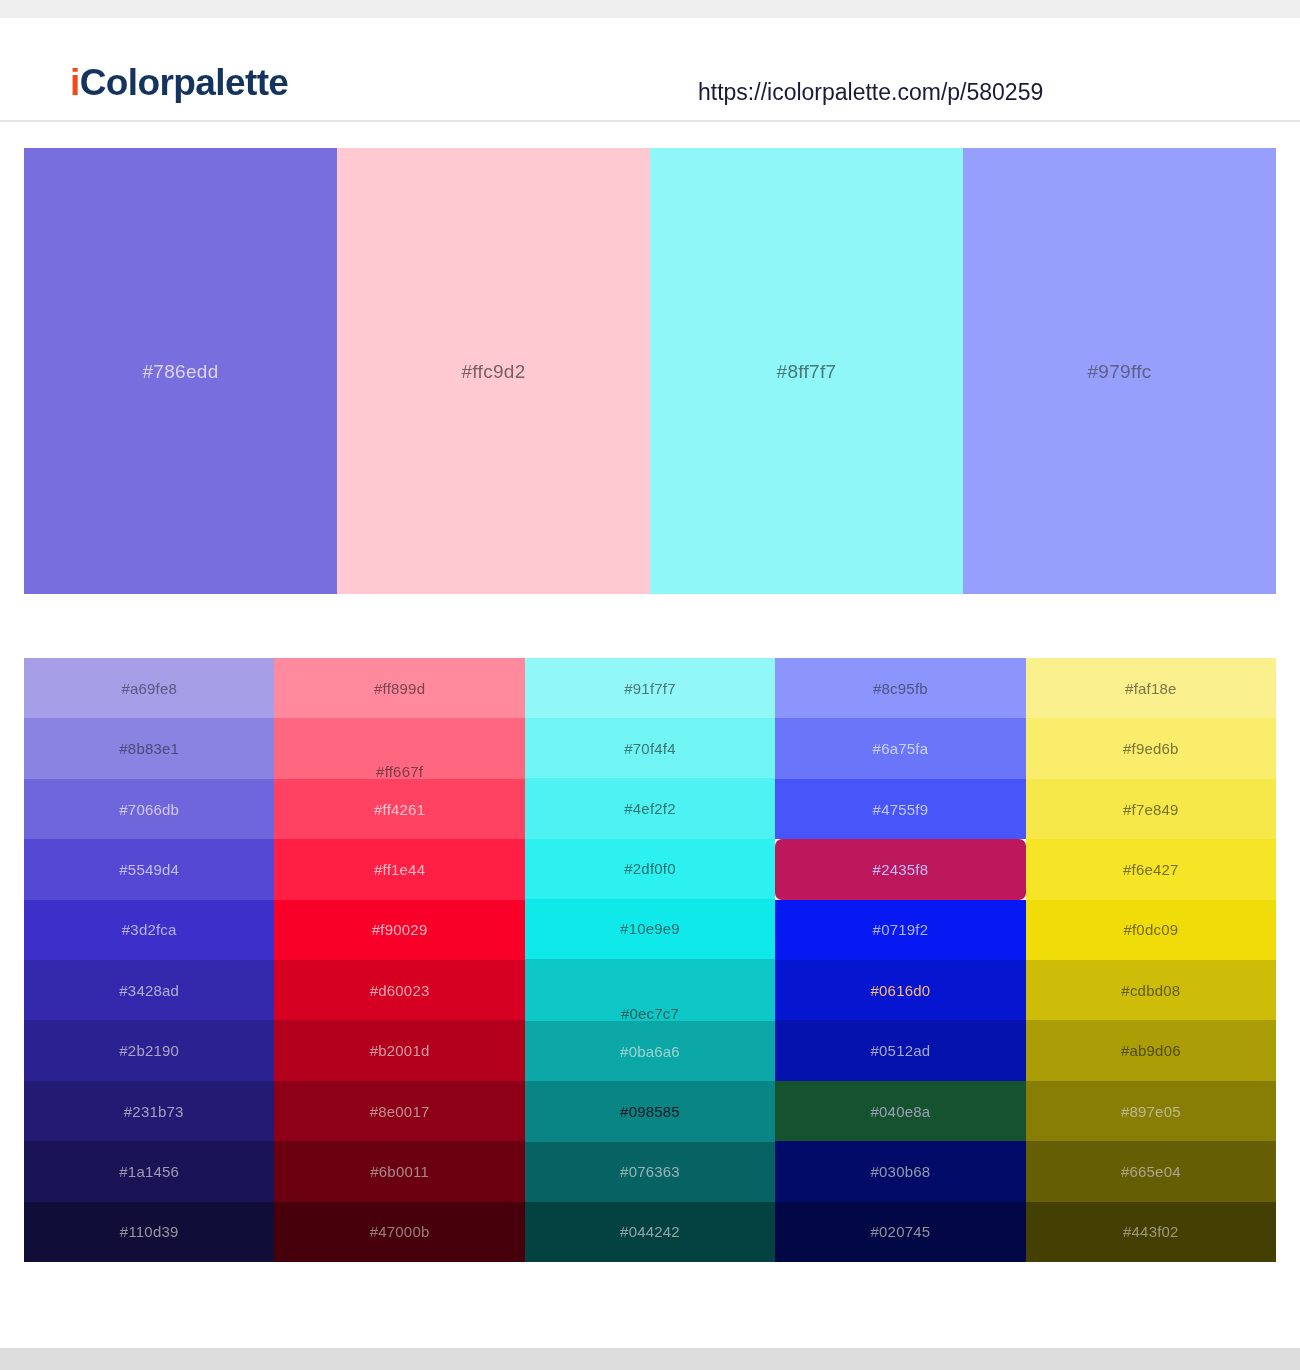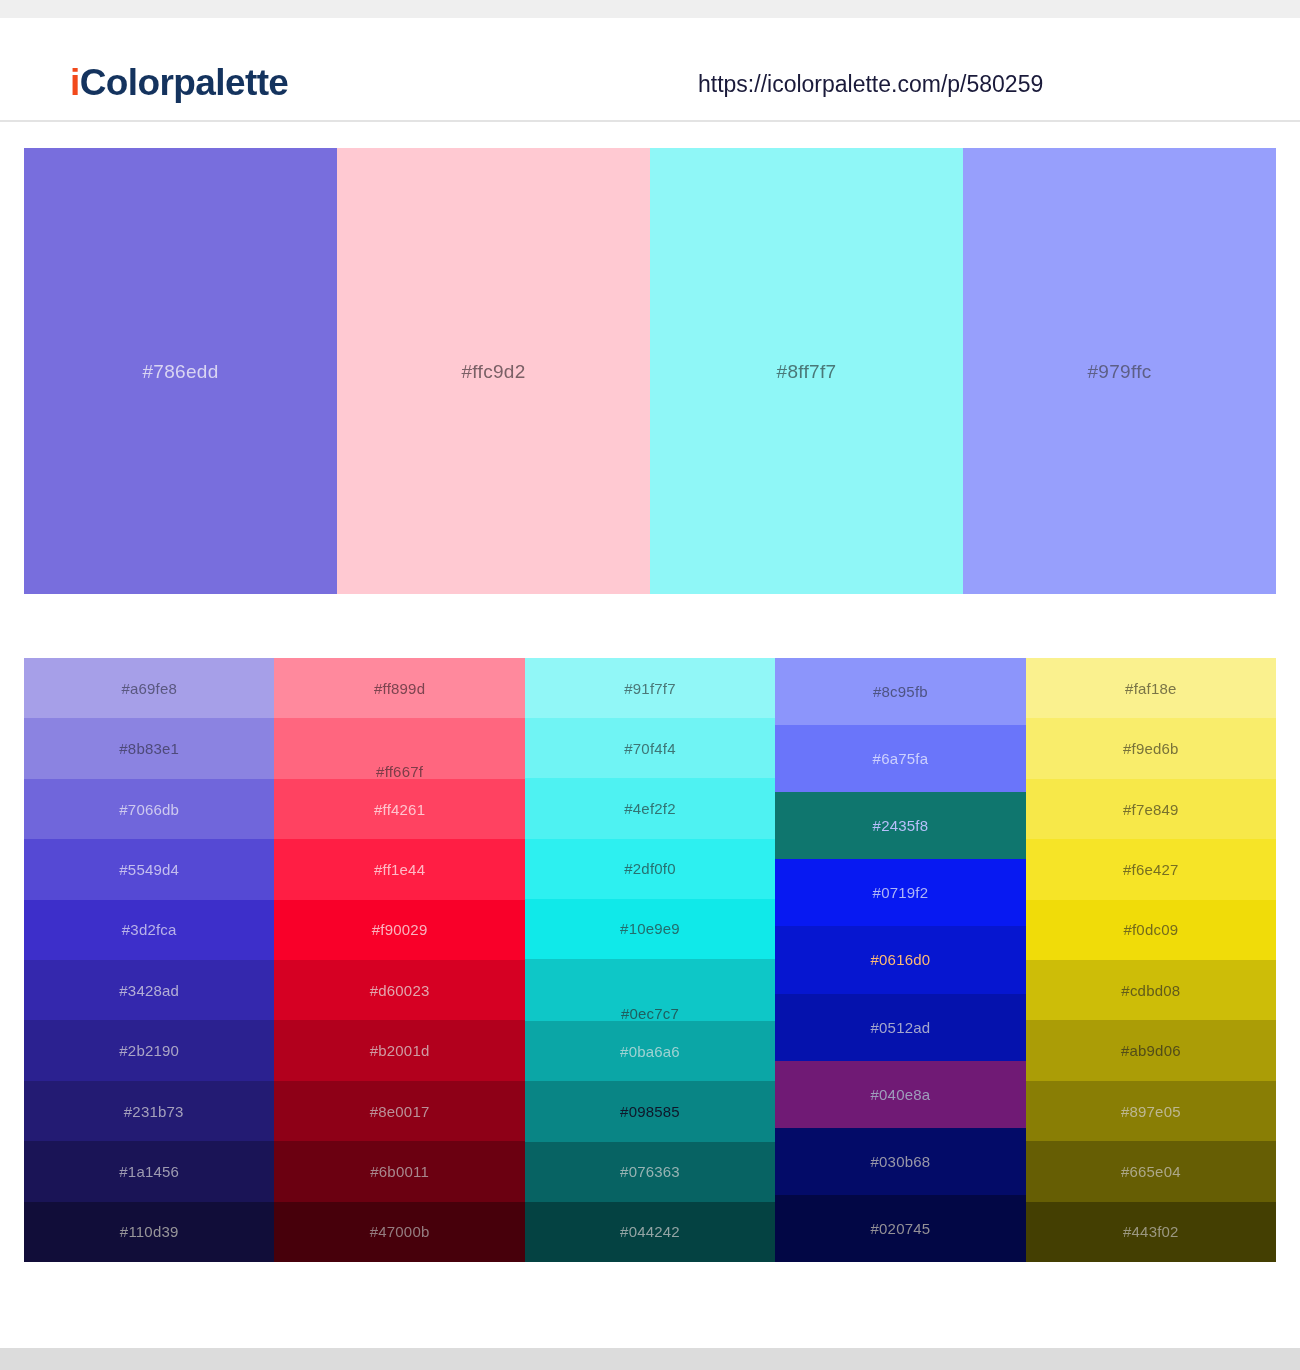--- a/index.html
+++ b/index.html
@@ -41,21 +41,21 @@
     font-weight: bold;
     letter-spacing: -0.6px;
     white-space: nowrap;
     line-height: 1;
   }
   .logo .logo-i { color: #f2491b; }
   .logo .logo-rest { color: #14335e; }
 
   .url {
     position: absolute;
-    left: 698px; top: 55px;
+    left: 698px; top: 63px;
     font-size: 23px;
     color: #1a1a3a;
     white-space: nowrap;
     line-height: 1;
   }
 
   
   .main-swatches {
     position: absolute;
     left: 24px; top: 148px;
@@ -232,33 +232,36 @@
           <span class="label" style="color: rgb(147, 164, 164);">#044242</span>
         </div>
       </div>
       <div class="shade-col">
         <div class="shade-cell" style="background: rgb(140, 149, 251);">
           <span class="label" style="color: rgb(78, 84, 132);">#8c95fb</span>
         </div>
         <div class="shade-cell" style="background: rgb(106, 117, 250);">
           <span class="label" style="color: rgb(204, 208, 253);">#6a75fa</span>
         </div>
-        <div class="shade-cell" style="background: #0f766e;">
+        <div class="shade-cell" style="background: rgb(71, 85, 249);">
+          <span class="label" style="color: rgb(194, 199, 252);">#4755f9</span>
+        </div>
+        <div class="shade-cell" style="background: #be185d; border-radius: 7px;">
           <span class="label" style="color: rgb(184, 191, 251);">#2435f8</span>
         </div>
         <div class="shade-cell" style="background: rgb(7, 25, 242);">
           <span class="label" style="color: rgb(174, 181, 246);">#0719f2</span>
         </div>
         <div class="shade-cell" style="background: rgb(6, 22, 208);">
           <span class="label" style="color: #fdba74;">#0616d0</span>
         </div>
         <div class="shade-cell" style="background: rgb(5, 18, 173);">
           <span class="label" style="color: rgb(163, 166, 205);">#0512ad</span>
         </div>
-        <div class="shade-cell" style="background: #701a75;">
+        <div class="shade-cell" style="background: #14532d;">
           <span class="label" style="color: rgb(158, 158, 187);">#040e8a</span>
         </div>
         <div class="shade-cell" style="background: rgb(3, 11, 104);">
           <span class="label" style="color: rgb(152, 151, 168);">#030b68</span>
         </div>
         <div class="shade-cell" style="background: rgb(2, 7, 69);">
           <span class="label" style="color: rgb(147, 144, 150);">#020745</span>
         </div>
       </div>
       <div class="shade-col">

